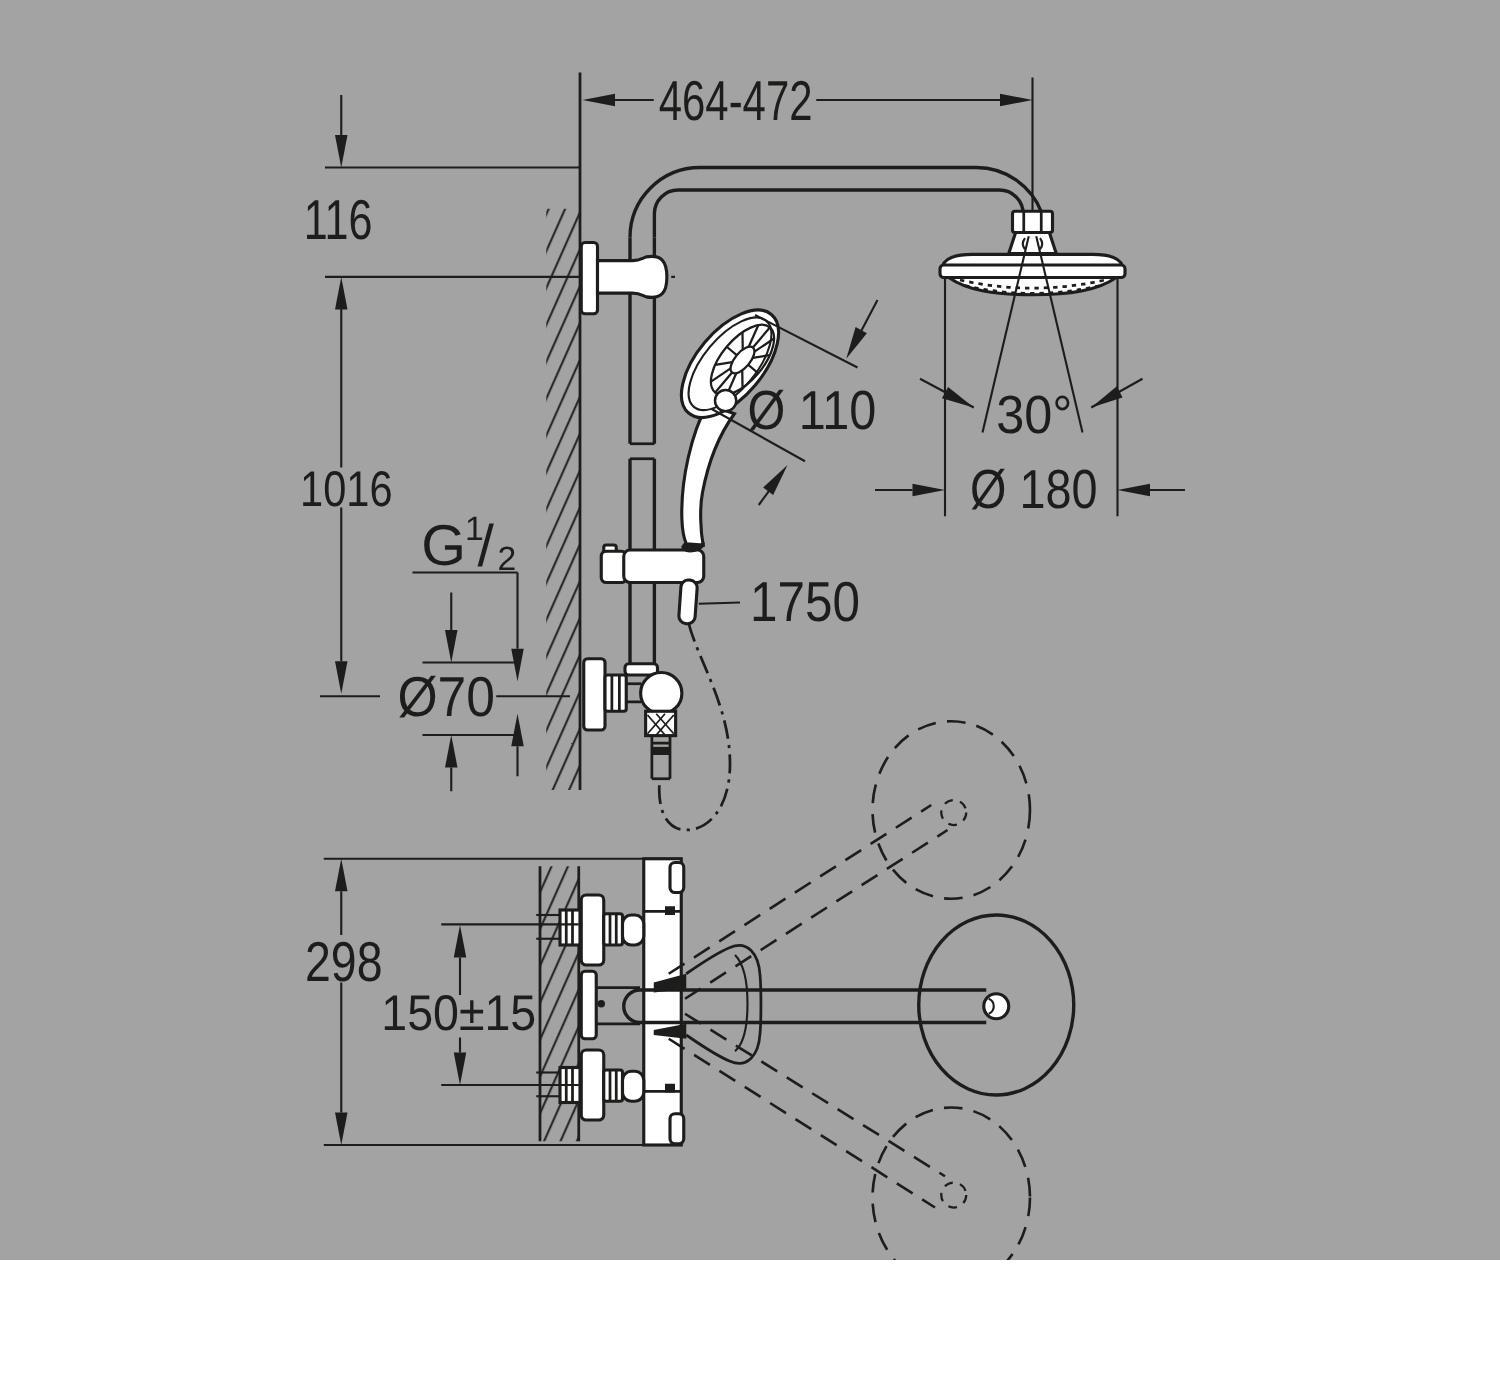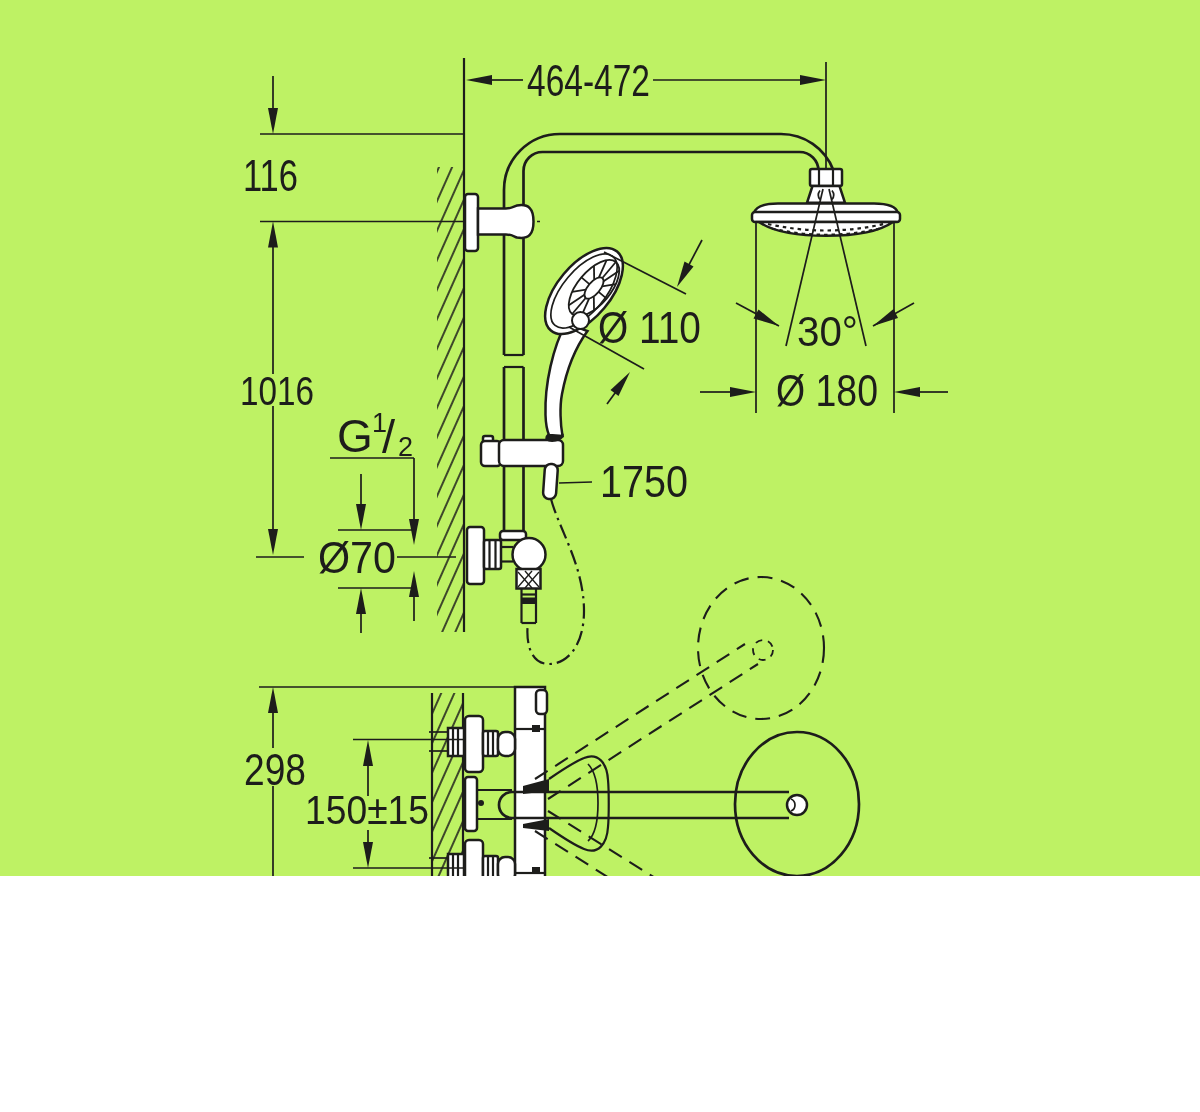--- a/index.html
+++ b/index.html
@@ -1,16 +1,16 @@
 <!DOCTYPE html>
 <html><head>
 <meta charset="utf-8">
 <style>
   html,body{margin:0;padding:0;background:#ffffff;}
-  .stage{width:1200px;height:876px;background:#bef264;position:relative;overflow:hidden;}
+  .stage{width:1200px;height:1008px;background:#a3a3a3;position:relative;overflow:hidden;}
   svg{display:block;}
   .thin{stroke:#1d1d1b;stroke-width:1.7;fill:none;}
   .med{stroke:#1d1d1b;stroke-width:2.2;fill:none;}
   .thick{stroke:#1d1d1b;stroke-width:2.7;fill:none;}
   .part{fill:#ffffff;stroke:#1d1d1b;stroke-width:2.5;}
   .partthin{fill:#ffffff;stroke:#1d1d1b;stroke-width:2.0;}
   .arr{fill:#1d1d1b;stroke:none;}
   .ink{fill:#1d1d1b;stroke:none;}
   .dimtxt{font-family:"Liberation Sans","DejaVu Sans",sans-serif;fill:#1d1d1b;}
 </style>

